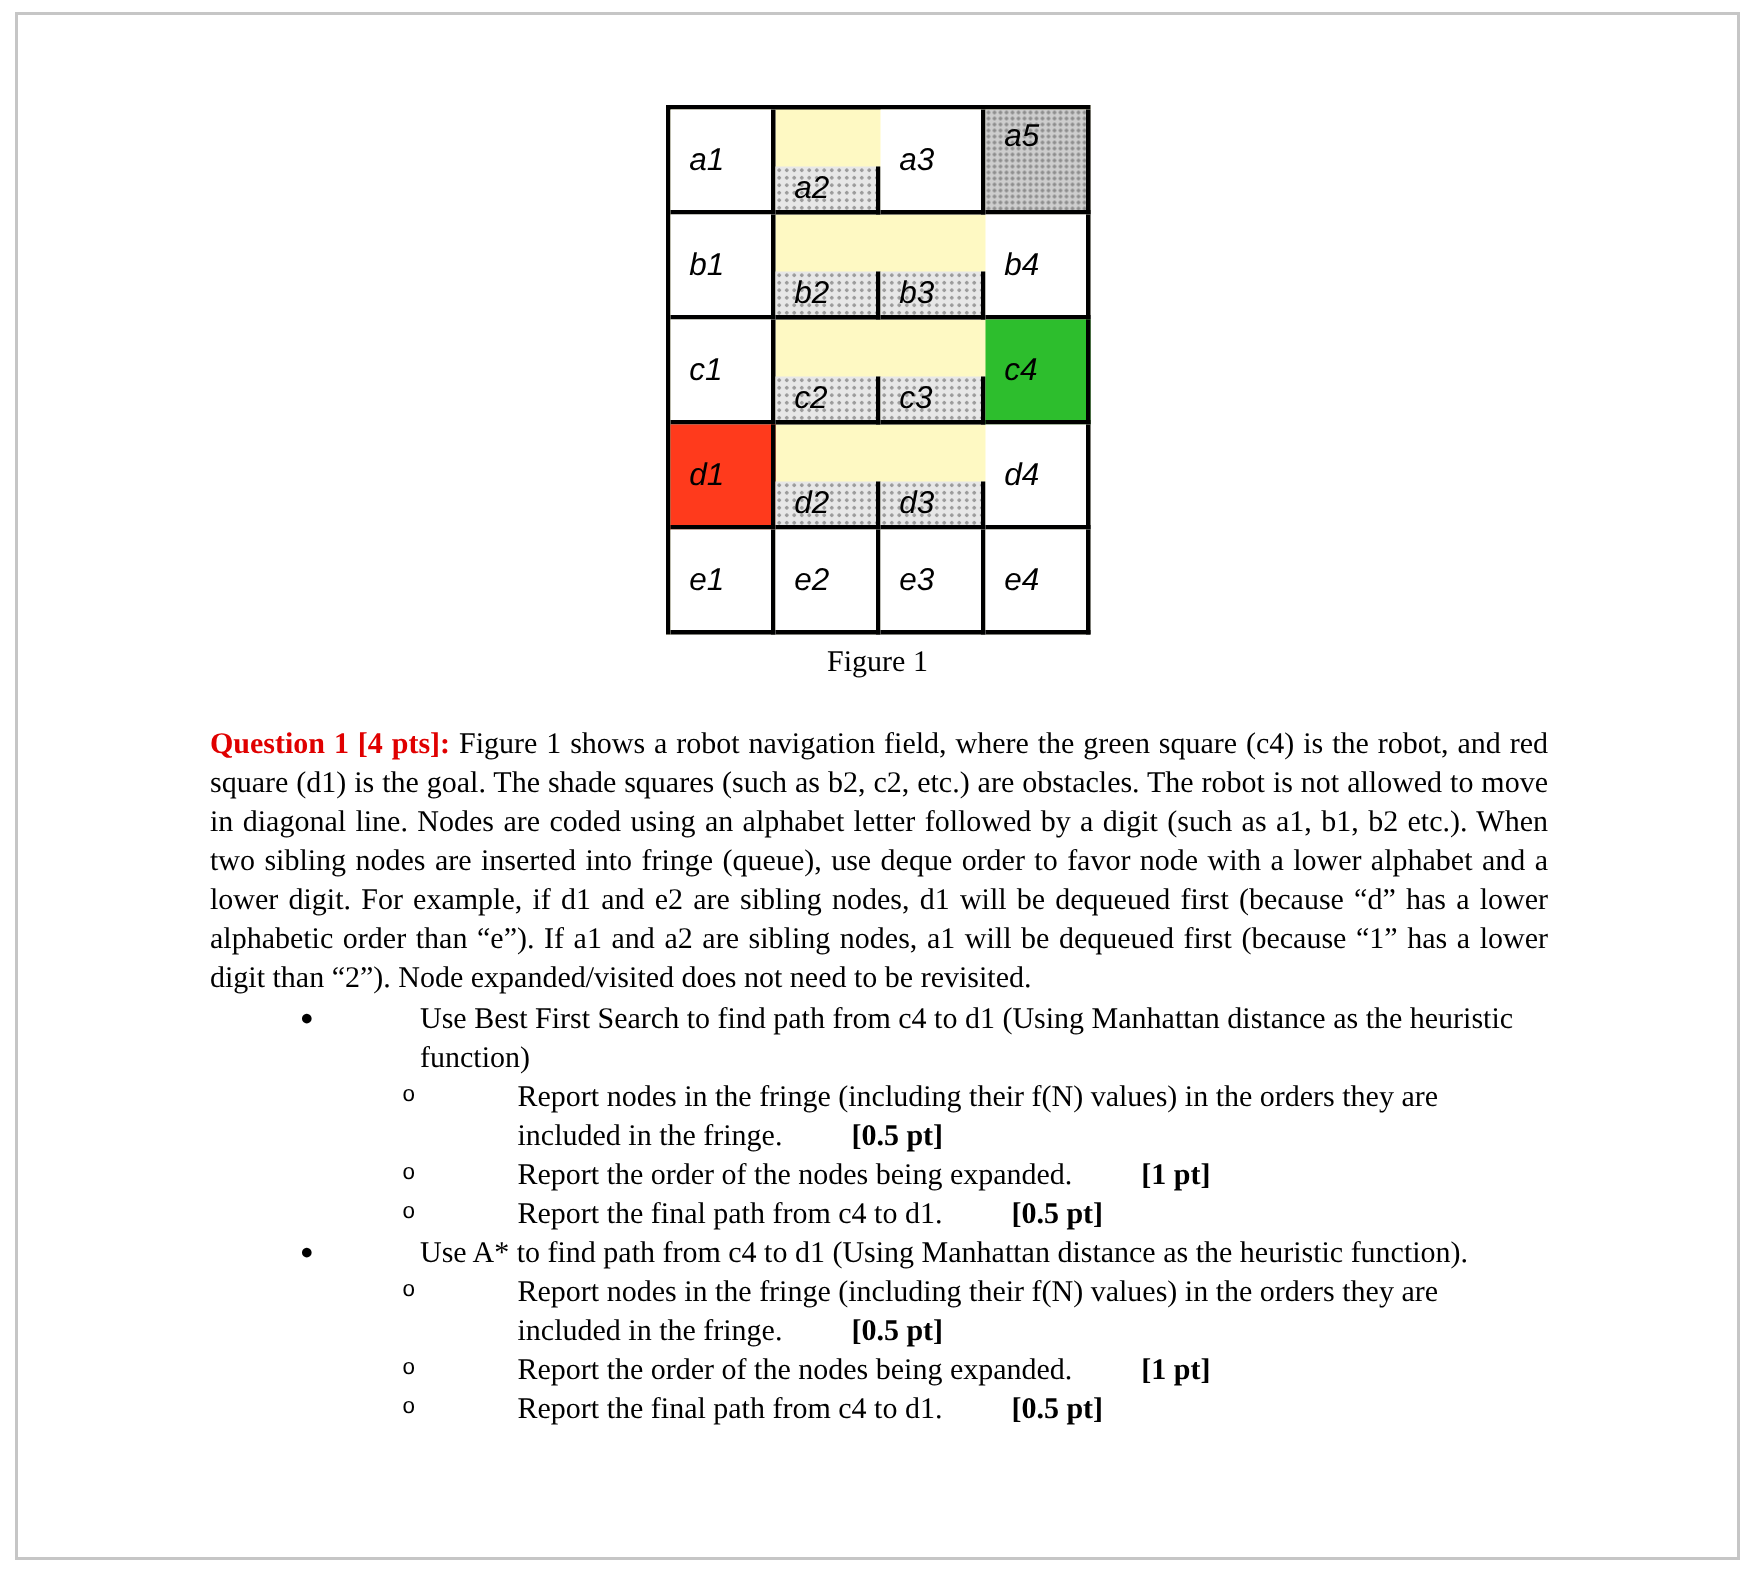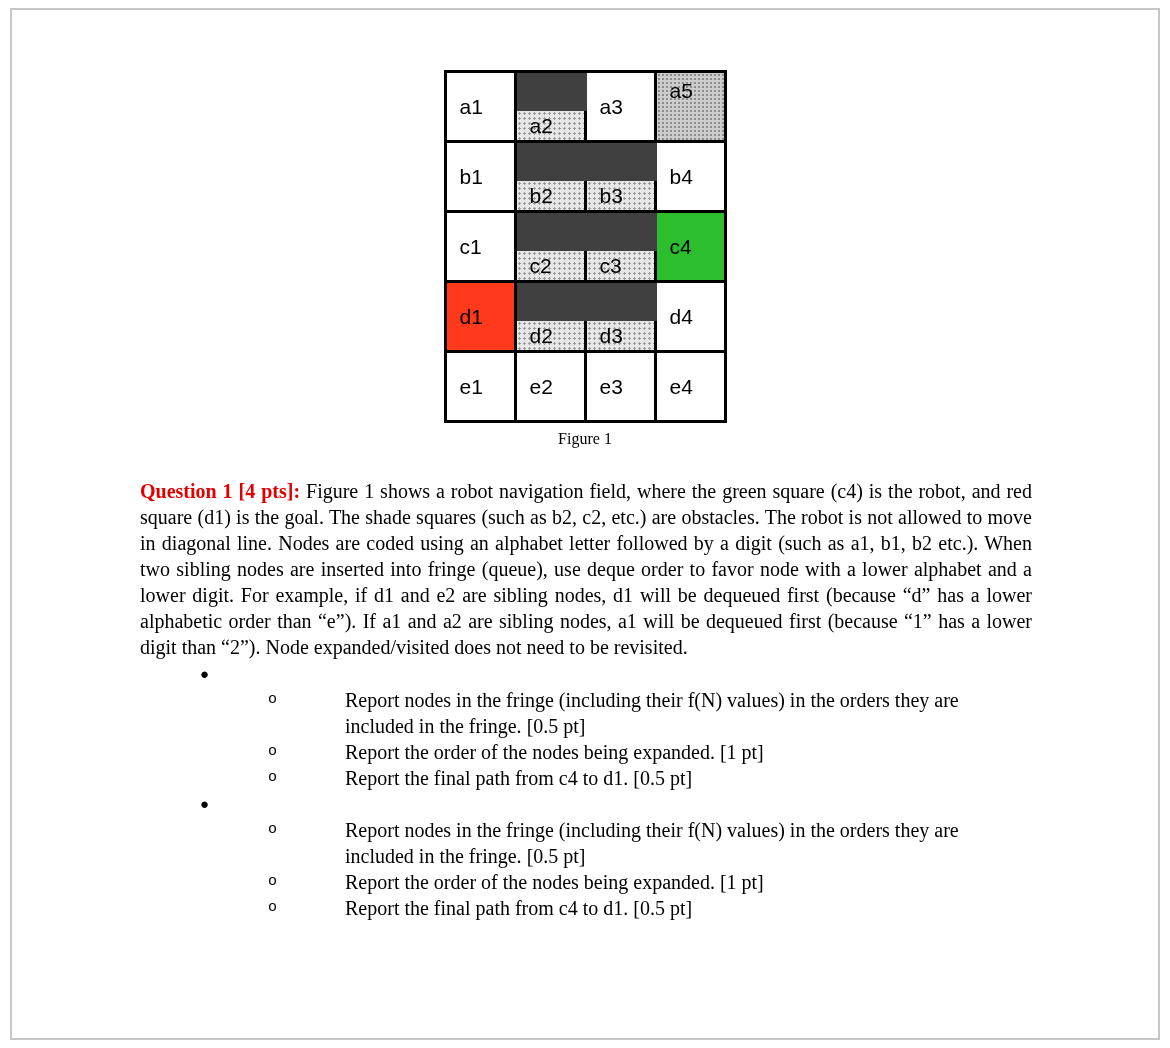--- a/index.html
+++ b/index.html
@@ -21,21 +21,22 @@
     display: flex;
     flex-direction: column;
     align-items: center;
   }
   .grid {
     display: grid;
     grid-template-columns: repeat(4, 70px);
     grid-auto-rows: 70px;
     border-top: 3px solid #000;
     border-left: 3px solid #000;
-    background: #404040;
+    background: #fef9c3;
+    font-style: italic;
   }
   .cell {
     border-right: 3px solid #000;
     border-bottom: 3px solid #000;
     display: flex;
     align-items: center;
     padding-left: 13px;
     font-family: "Liberation Sans", sans-serif;
     font-size: 21px;
     color: #000;
@@ -52,36 +53,36 @@
     background-image: radial-gradient(circle, #8d8d8d 1px, transparent 1.3px);
     background-size: 4px 4px;
     align-items: flex-start;
     padding-top: 6px;
   }
   .cell[data-celltype="robot"] { background: var(--robot-green, #2dbe2d); }
   .cell[data-celltype="goal"]  { background: var(--goal-red, #ff3a1c); }
 
   .figure-caption {
     margin-top: 7px;
-    font-size: 16px;
+    font-size: 20px;
     text-align: center;
   }
 
   
   .doc {
     width: 892px;
     margin-left: 128px;
     margin-top: 30px;
     font-size: 20px;
     line-height: 26px;
   }
   .q-par { text-align: justify; }
   .q-label { color: var(--question-label-red, #e00000); font-weight: bold; margin-top: 33px; }
   .u { }
-  .b { font-weight: normal; }
+  .b { font-weight: bold; margin-left: 41px; }
 
   .bullets { margin-top: 1px; }
   .bullet-l1 { display: flex; align-items: flex-start; }
   .bullet-l1 > .marker1 {
     margin-left: 60px; width: 80px; flex: 0 0 80px;
     font-size: 15px; line-height: 26px;
   }
   .bullet-l1 > .btext { flex: 1 1 auto; }
   .bullet-l2 { display: flex; align-items: flex-start; }
   .bullet-l2 > .marker2 {
@@ -122,36 +123,38 @@
     <div class="figure-caption">Figure 1</div>
   </div>
 
   <div class="doc">
     <p class="q-par"><span class="q-label">Question 1 [4 pts]:</span><span> Figure 1 shows a robot navigation field, where the </span><span class="u">green square (c4) is the robot,</span><span> and </span><span class="u">red square (d1) is the goal</span><span>. The shade squares (such as b2, c2, etc.) are obstacles. The robot is not allowed to move in diagonal line. Nodes are coded using an alphabet letter followed by a digit (such as a1, b1, b2 etc.). When two sibling nodes are inserted into fringe (queue), use deque order to favor node with a lower alphabet and a lower digit. For example, if d1 and e2 are sibling nodes, d1 will be dequeued first (because “d” has a lower alphabetic order than “e”). If a1 and a2 are sibling nodes, a1 will be dequeued first (because “1” has a lower digit than “2”). Node expanded/visited does not need to be revisited.</span></p>
 
     <div class="bullets">
 
       <div class="bullet-l1">
         <span class="marker1">●</span>
+        <span class="btext">Use Best First Search to find path from c4 to d1 (Using Manhattan distance as the heuristic function)</span>
       </div>
       <div class="bullet-l2">
         <span class="marker2">o</span>
         <span class="btext"><span>Report nodes in the fringe (including their f(N) values) in the orders they are included in the fringe. </span><span class="b">[0.5 pt]</span></span>
       </div>
       <div class="bullet-l2">
         <span class="marker2">o</span>
         <span class="btext"><span>Report the order of the nodes being expanded. </span><span class="b">[1 pt]</span></span>
       </div>
       <div class="bullet-l2">
         <span class="marker2">o</span>
         <span class="btext"><span>Report the final path from c4 to d1. </span><span class="b">[0.5 pt]</span></span>
       </div>
 
       <div class="bullet-l1">
         <span class="marker1">●</span>
+        <span class="btext">Use A* to find path from c4 to d1 (Using Manhattan distance as the heuristic function).</span>
       </div>
       <div class="bullet-l2">
         <span class="marker2">o</span>
         <span class="btext"><span>Report nodes in the fringe (including their f(N) values) in the orders they are included in the fringe. </span><span class="b">[0.5 pt]</span></span>
       </div>
       <div class="bullet-l2">
         <span class="marker2">o</span>
         <span class="btext"><span>Report the order of the nodes being expanded. </span><span class="b">[1 pt]</span></span>
       </div>
       <div class="bullet-l2">

